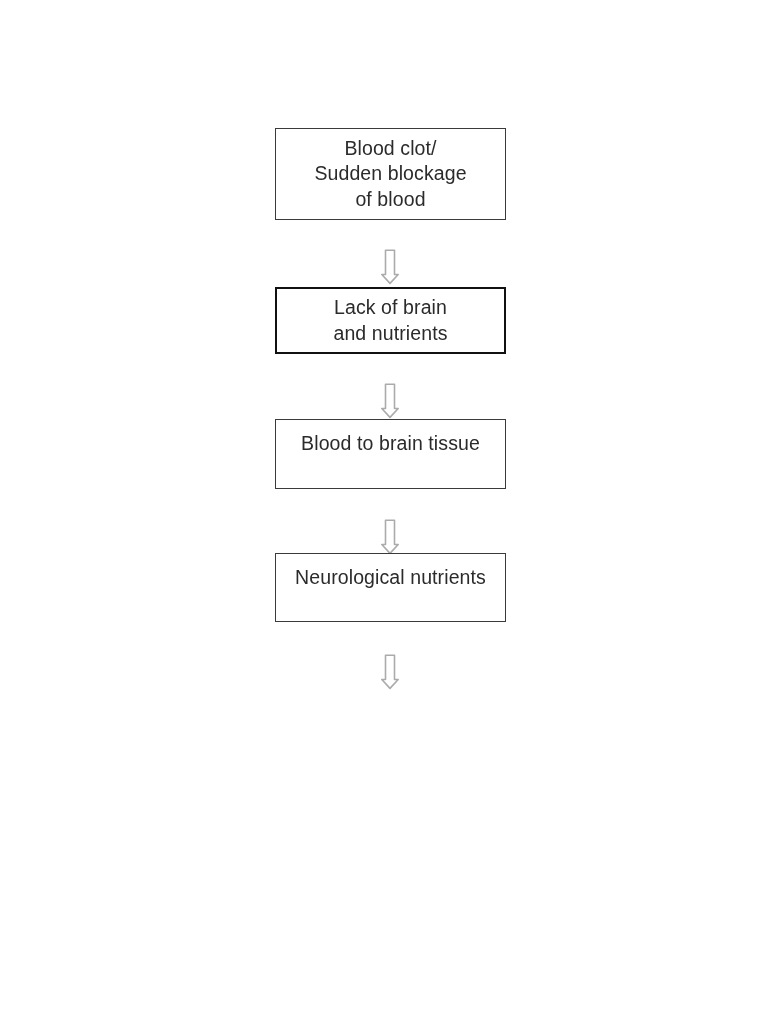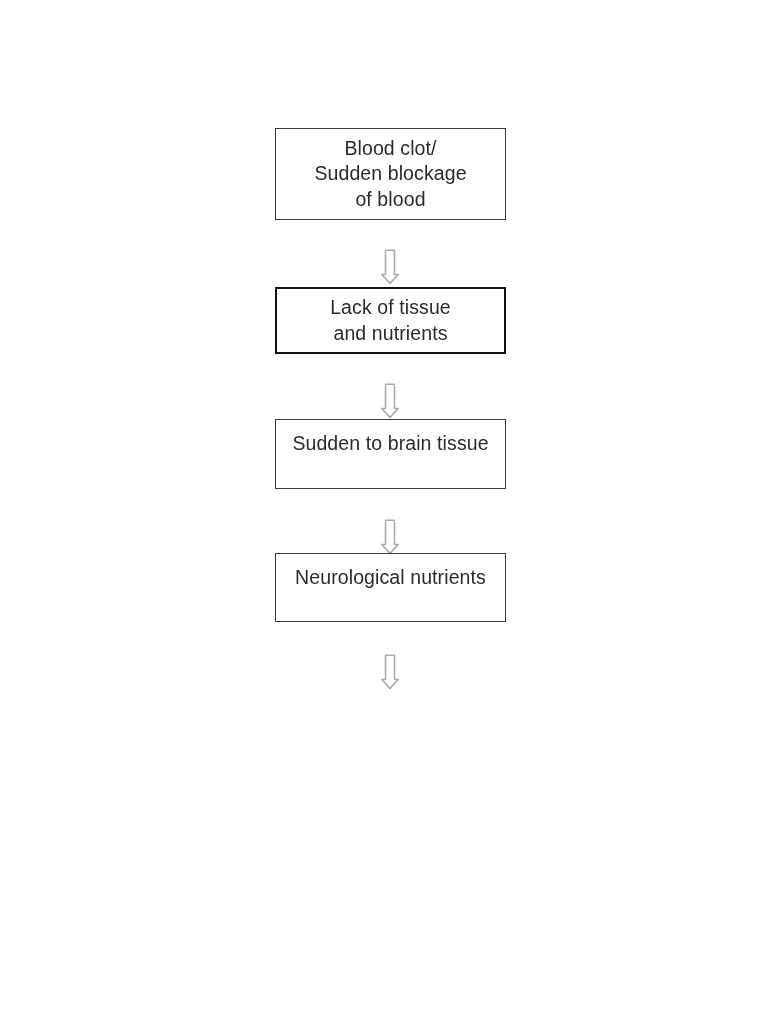--- a/index.html
+++ b/index.html
@@ -87,32 +87,32 @@
 of blood</div>
   </div>
 
   <div class="connector" id="arrow-1">
     <svg viewBox="0 0 30 36" xmlns="http://www.w3.org/2000/svg" aria-hidden="true">
       <path d="M10.5 1.2 L19.5 1.2 L19.5 25.5 L23.2 25.5 L15 34.4 L6.8 25.5 L10.5 25.5 Z" fill="#ffffff" stroke="#ababab" stroke-width="1.6" stroke-linejoin="round"></path>
     </svg>
   </div>
 
   <div class="node thick align-middle" id="node-2">
-    <div class="node-label">Lack of tissue
+    <div class="node-label">Lack of brain
 and nutrients</div>
   </div>
 
   <div class="connector" id="arrow-2">
     <svg viewBox="0 0 30 36" xmlns="http://www.w3.org/2000/svg" aria-hidden="true">
       <path d="M10.5 1.2 L19.5 1.2 L19.5 25.5 L23.2 25.5 L15 34.4 L6.8 25.5 L10.5 25.5 Z" fill="#ffffff" stroke="#ababab" stroke-width="1.6" stroke-linejoin="round"></path>
     </svg>
   </div>
 
   <div class="node align-top" id="node-3">
-    <div class="node-label">Sudden to brain tissue</div>
+    <div class="node-label">Blood to brain tissue</div>
   </div>
 
   <div class="connector" id="arrow-3">
     <svg viewBox="0 0 30 36" xmlns="http://www.w3.org/2000/svg" aria-hidden="true">
       <path d="M10.5 1.2 L19.5 1.2 L19.5 25.5 L23.2 25.5 L15 34.4 L6.8 25.5 L10.5 25.5 Z" fill="#ffffff" stroke="#ababab" stroke-width="1.6" stroke-linejoin="round"></path>
     </svg>
   </div>
 
   <div class="node align-top" id="node-4">
     <div class="node-label">Neurological nutrients</div>

